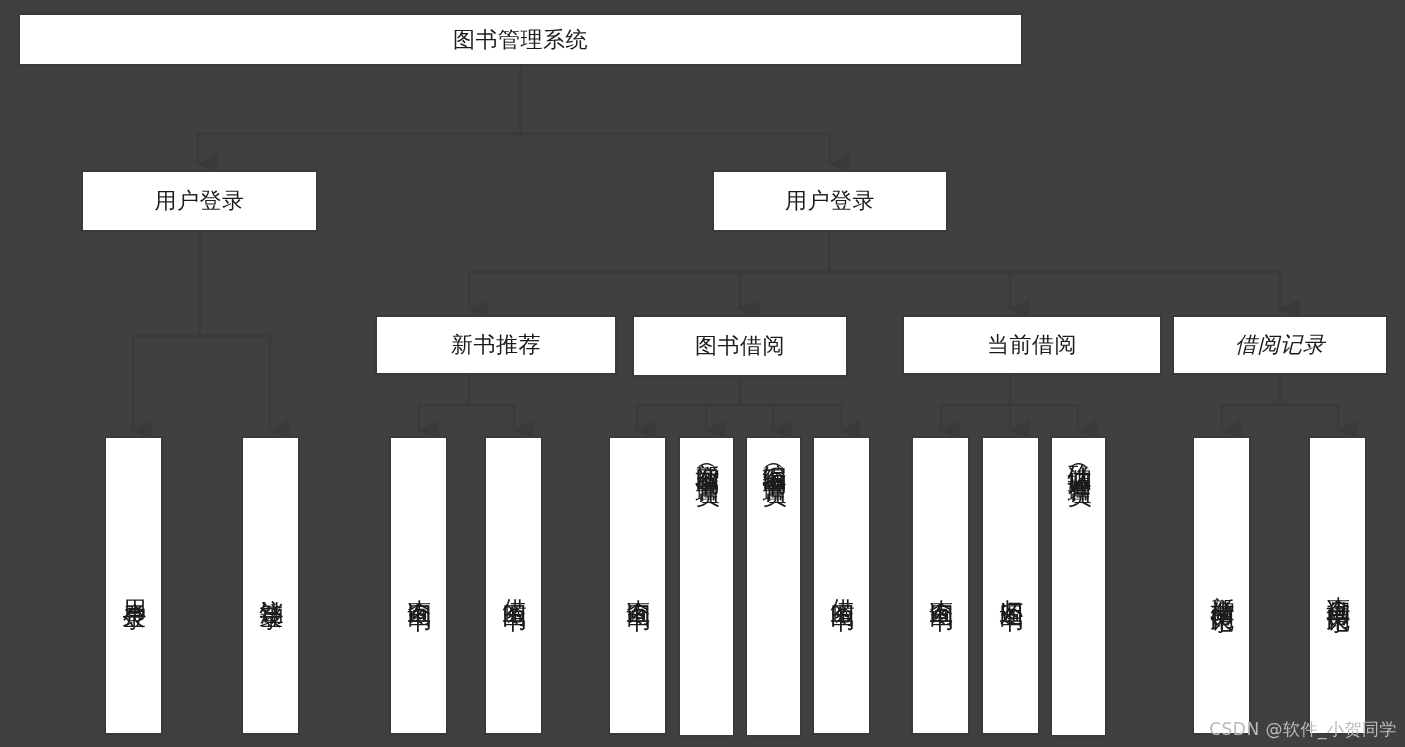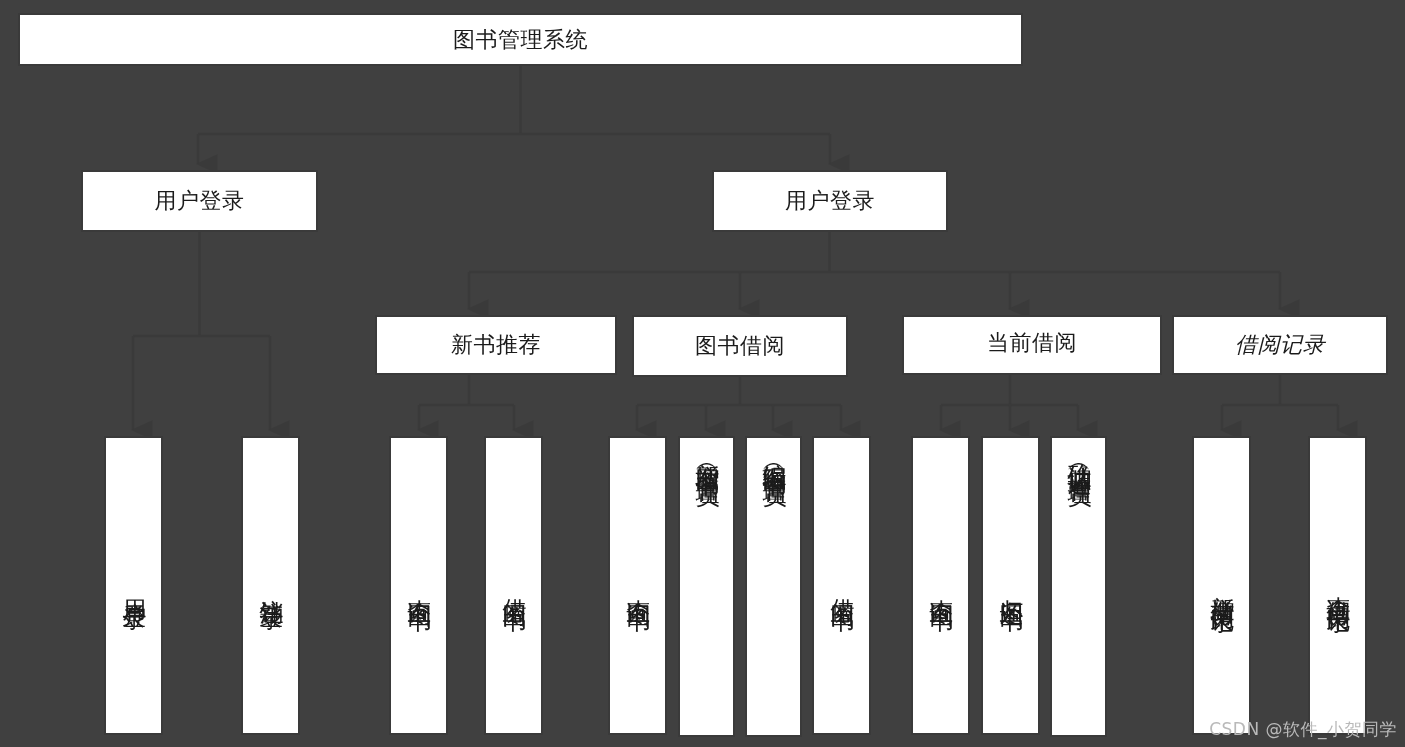--- a/index.html
+++ b/index.html
@@ -149,21 +149,21 @@
   <div class="node" style="left:712px; top:170px; width:236px; height:62px;">
     <span class="node-label">用户登录</span>
   </div>
 
   <div class="node" style="left:361px; top:315px; width:242px; height:60px;margin-left:14px;">
     <span class="node-label">新书推荐</span>
   </div>
   <div class="node" style="left:632px; top:315px; width:216px; height:62px;">
     <span class="node-label">图书借阅</span>
   </div>
-  <div class="node" style="left:902px; top:315px; width:260px; height:60px;font-family:Liberation Mono, monospace;">
+  <div class="node" style="left:902px; top:315px; width:260px; height:60px;">
     <span class="node-label">当前借阅</span>
   </div>
   <div class="node" style="left:1172px; top:315px; width:216px; height:60px;font-style:italic;">
     <span class="node-label">借阅记录</span>
   </div>
 
   <div class="leaf mid" style="left:104px; top:436px; width:59px; height:299px;">
     <span class="leaf-label">用户登录</span>
   </div>
   <div class="leaf mid" style="left:241px; top:436px; width:59px; height:299px;">

